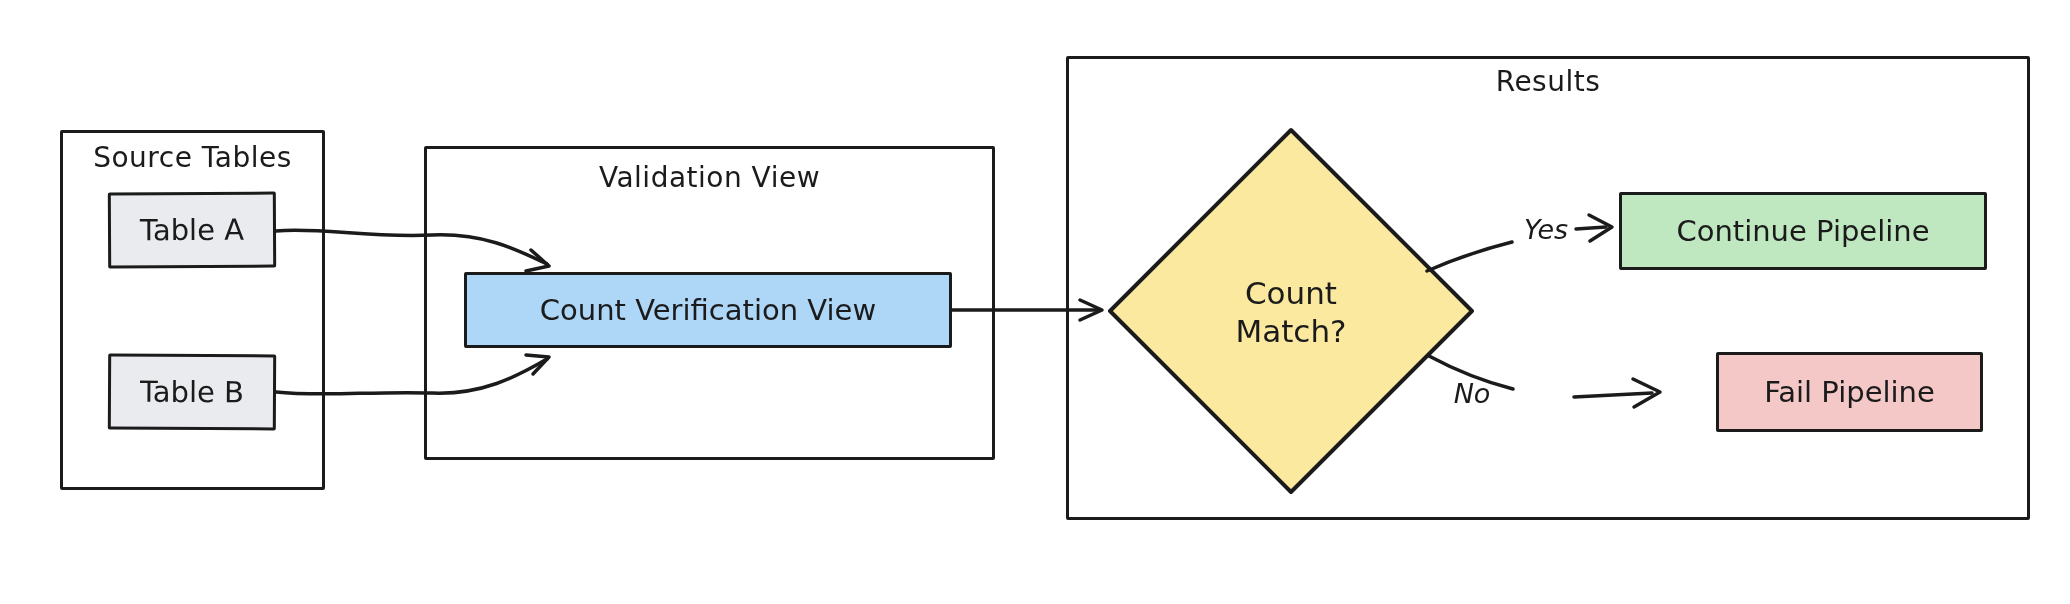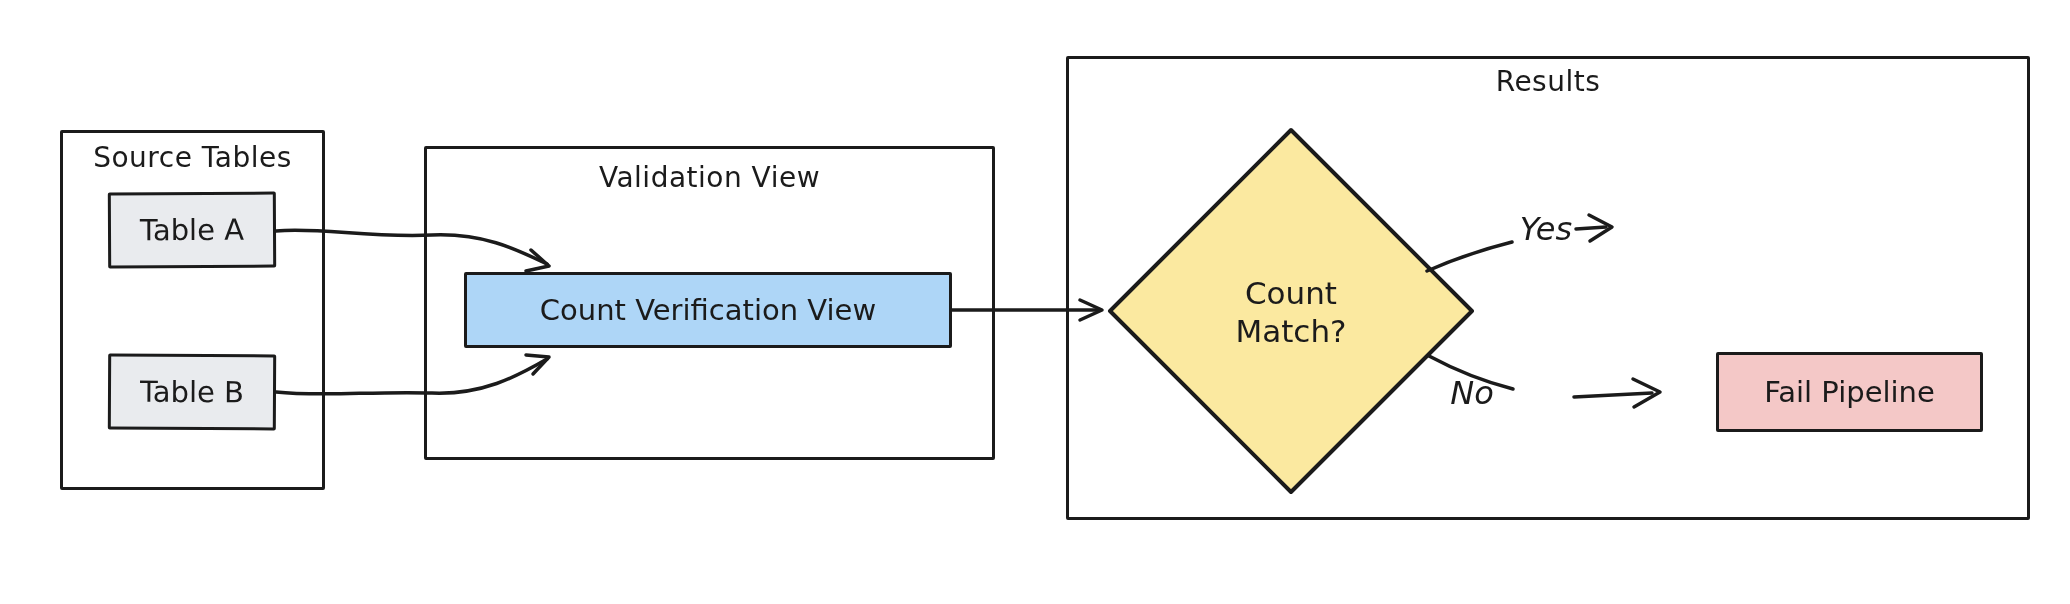--- a/index.html
+++ b/index.html
@@ -45,21 +45,21 @@
     position: absolute;
     left: 0; top: 0;
     z-index: 5;
     pointer-events: none;
   }
   .float-label {
     position: absolute;
     display: flex;
     align-items: center;
     justify-content: center;
-    font-size: 32px;
+    font-size: 27px;
     font-style: italic;
     font-weight: 500;
     z-index: 6;
     white-space: nowrap;
   }
   #diamond-label {
     position: absolute;
     left: 1191px; top: 270px;
     width: 200px; height: 84px;
     display: flex;
@@ -103,20 +103,23 @@
   <div class="group" id="group-validation">
     <div class="group-title">Validation View</div>
   </div>
   <div class="node" id="node-cvv" style="background-color: rgb(174, 214, 247);">
     <span>Count Verification View</span>
   </div>
 
   <div class="group" id="group-results">
     <div class="group-title">Results</div>
   </div>
+  <div class="node" id="node-continue" style="background-color: rgb(191, 232, 192);">
+    <span>Continue Pipeline</span>
+  </div>
   <div class="node" id="node-fail" style="background-color: rgb(244, 200, 199);">
     <span>Fail Pipeline</span>
   </div>
 
   <div id="diamond-label">Count
 Match?</div>
 
   <div class="float-label" id="label-yes">Yes</div>
   <div class="float-label" id="label-no">No</div>
 

